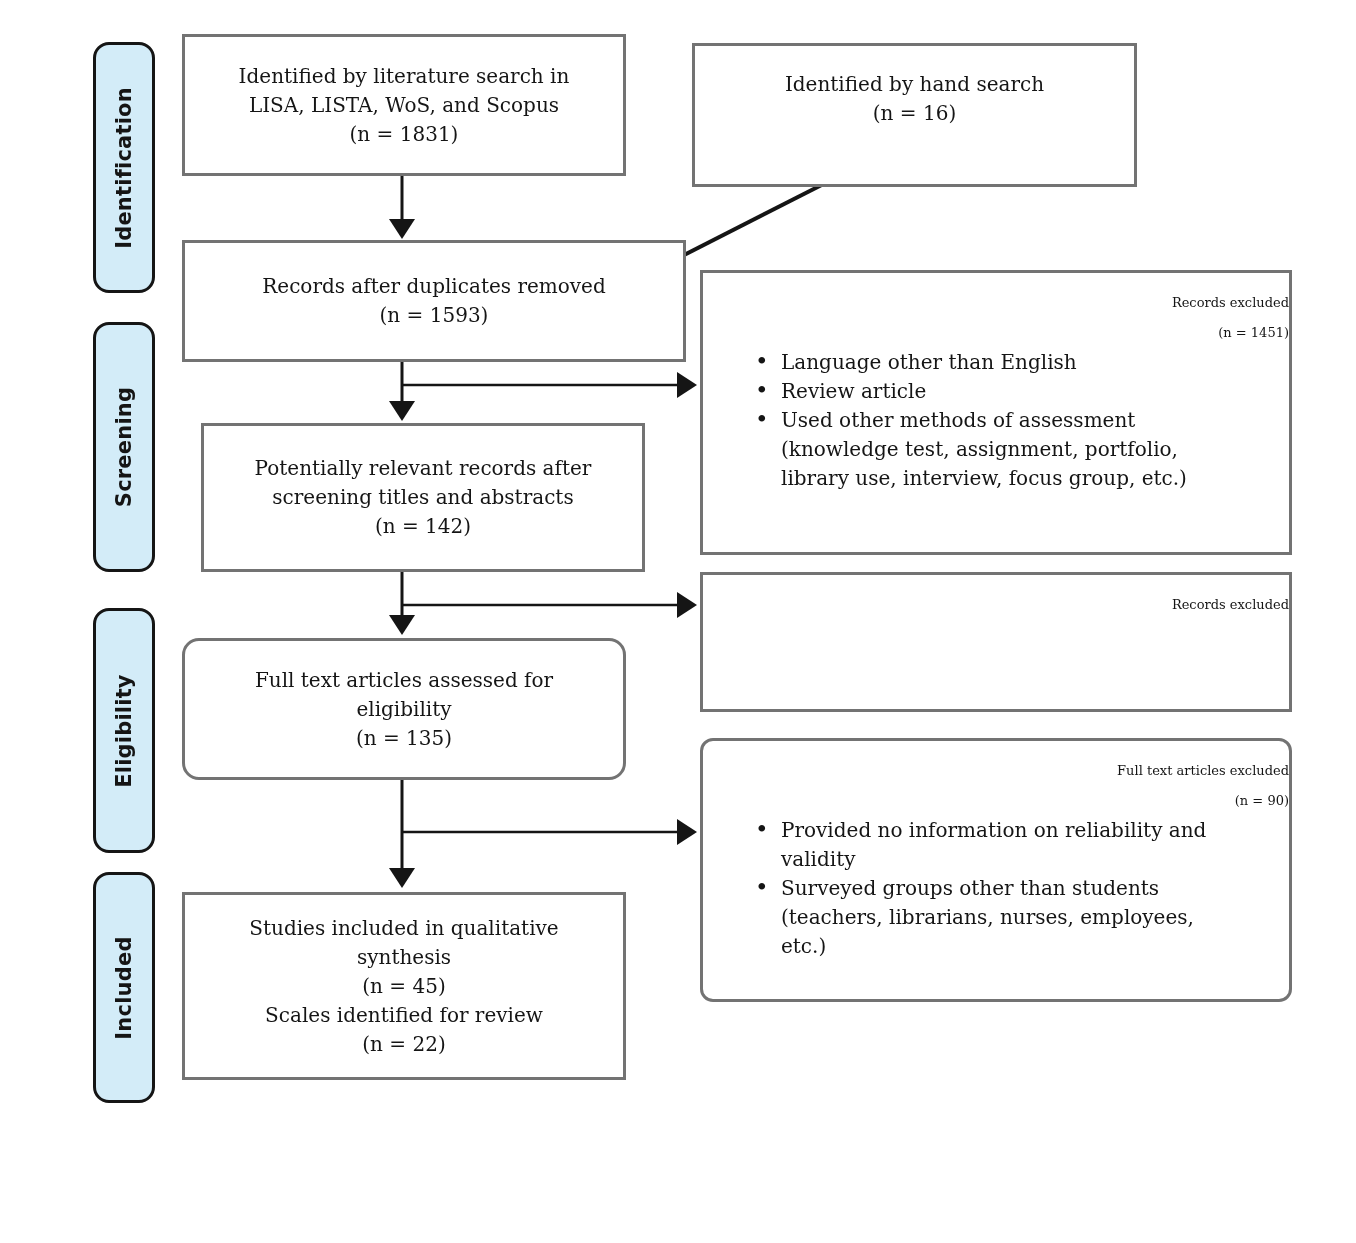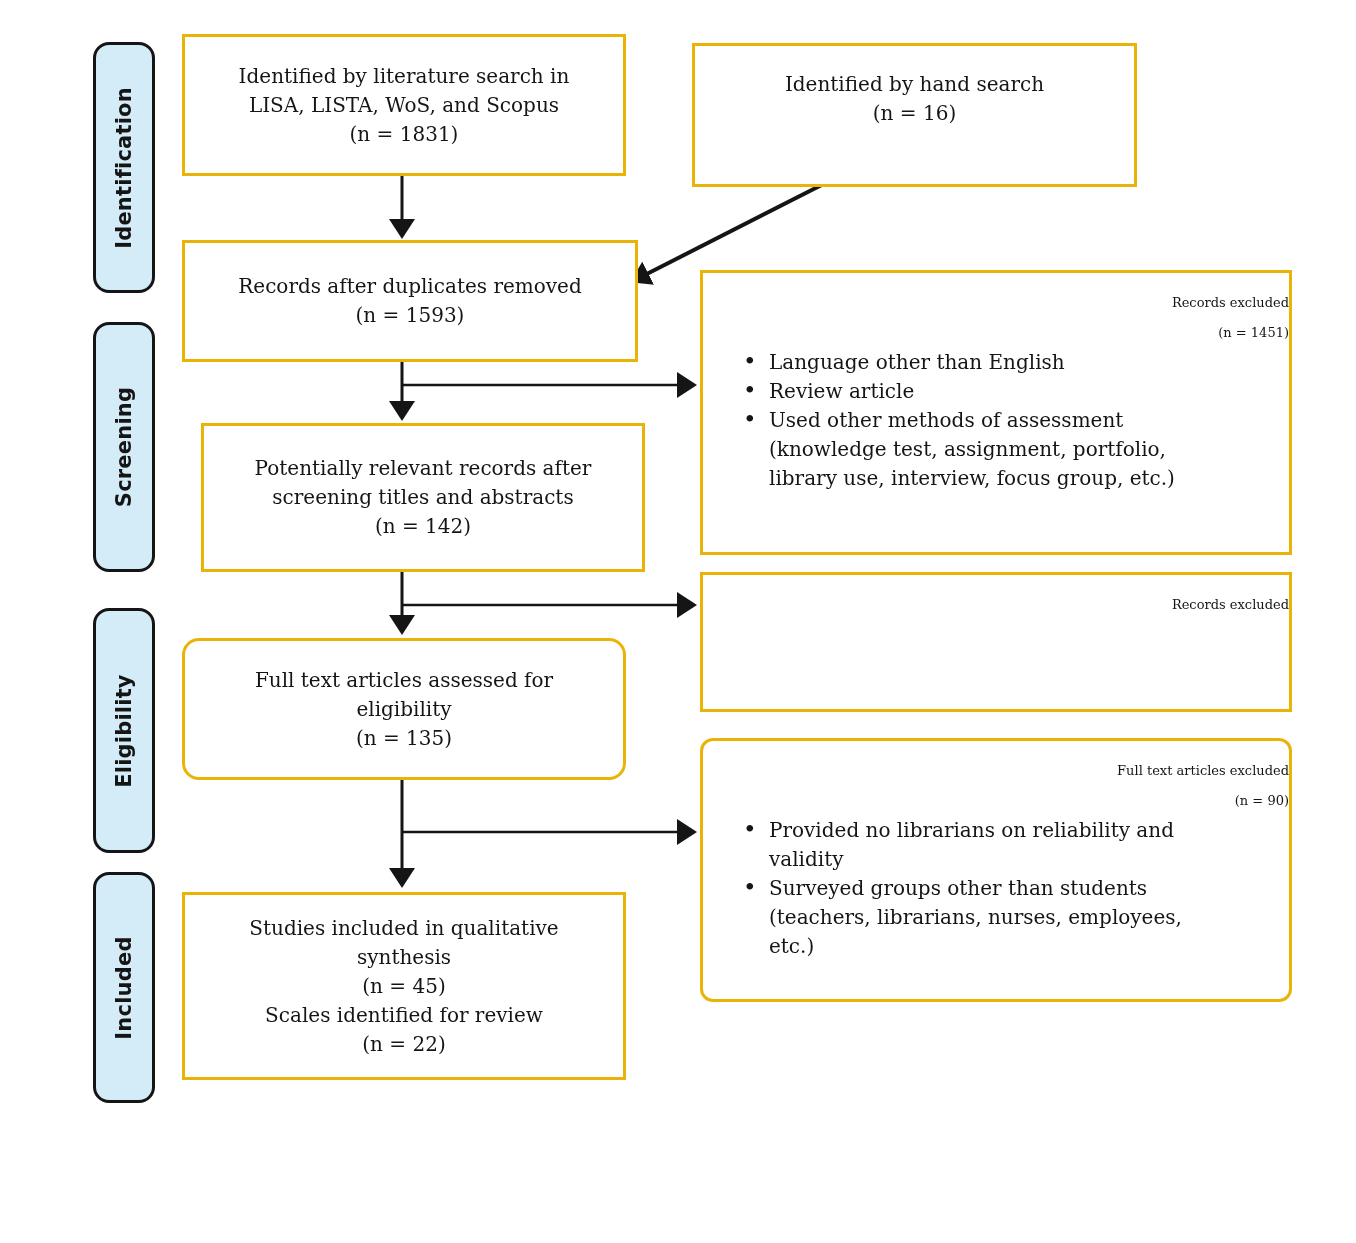--- a/index.html
+++ b/index.html
@@ -38,21 +38,21 @@
     font-family: "DejaVu Sans", "Liberation Sans", sans-serif;
     font-weight: bold;
     font-size: 21px;
     letter-spacing: 0.2px;
     color: #151515;
   }
   .box {
     position: absolute;
     box-sizing: border-box;
     background: #ffffff;
-    border: 3px solid #eab308;
+    border: 3px solid #737373;
   }
   .flow {
     display: flex;
     align-items: center;
     justify-content: center;
   }
   .flow .lines {
     width: 100%;
     text-align: center;
     font-size: 20px;
@@ -78,20 +78,21 @@
   .excl ul {
     margin: 0;
     padding: 0 0 0 66px;
     width: 460px;
     list-style: none;
     font-size: 20px;
     line-height: 29px;
   }
   .excl li {
     position: relative;
+    margin-left: 12px;
   }
   .excl li::before {
     content: "\2022";
     position: absolute;
     left: -26px;
     top: -1px;
     font-size: 23px;
   }
 </style>
 </head>
@@ -132,21 +133,21 @@
     <div class="lines">Identified by literature search in
 LISA, LISTA, WoS, and Scopus
 (n = 1831)</div>
   </div>
 
   <div class="box flow top" style="left:692px; top:23px; width:445px; height:144px;">
     <div class="lines">Identified by hand search
 (n = 16)</div>
   </div>
 
-  <div class="box flow" style="left:182px; top:240px; width:456px; height:122px;align-items:center;">
+  <div class="box flow" style="left:182px; top:240px; width:504px; height:122px;align-items:center;">
     <div class="lines">Records after duplicates removed
 (n = 1593)</div>
   </div>
 
   <div class="box flow" style="left:182px; top:423px; width:444px; height:149px;margin-left:19px;">
     <div class="lines">Potentially relevant records after
 screening titles and abstracts
 (n = 142)</div>
   </div>
 
@@ -175,18 +176,18 @@
   </div>
 
   <div class="box excl" style="left:700px; top:572px; width:592px; height:140px;">
     <div class="hd">Records excluded</div>
   </div>
 
   <div class="box excl" style="left:700px; top:738px; width:592px; height:264px;border-radius:13px;">
     <div class="hd">Full text articles excluded</div>
     <div class="cnt">(n = 90)</div>
     <ul>
-        <li>Provided no librarians on reliability and validity</li>
+        <li>Provided no information on reliability and validity</li>
         <li>Surveyed groups other than students (teachers, librarians, nurses, employees, etc.)</li>
       </ul>
   </div>
 
 </div>
 
 </body></html>

